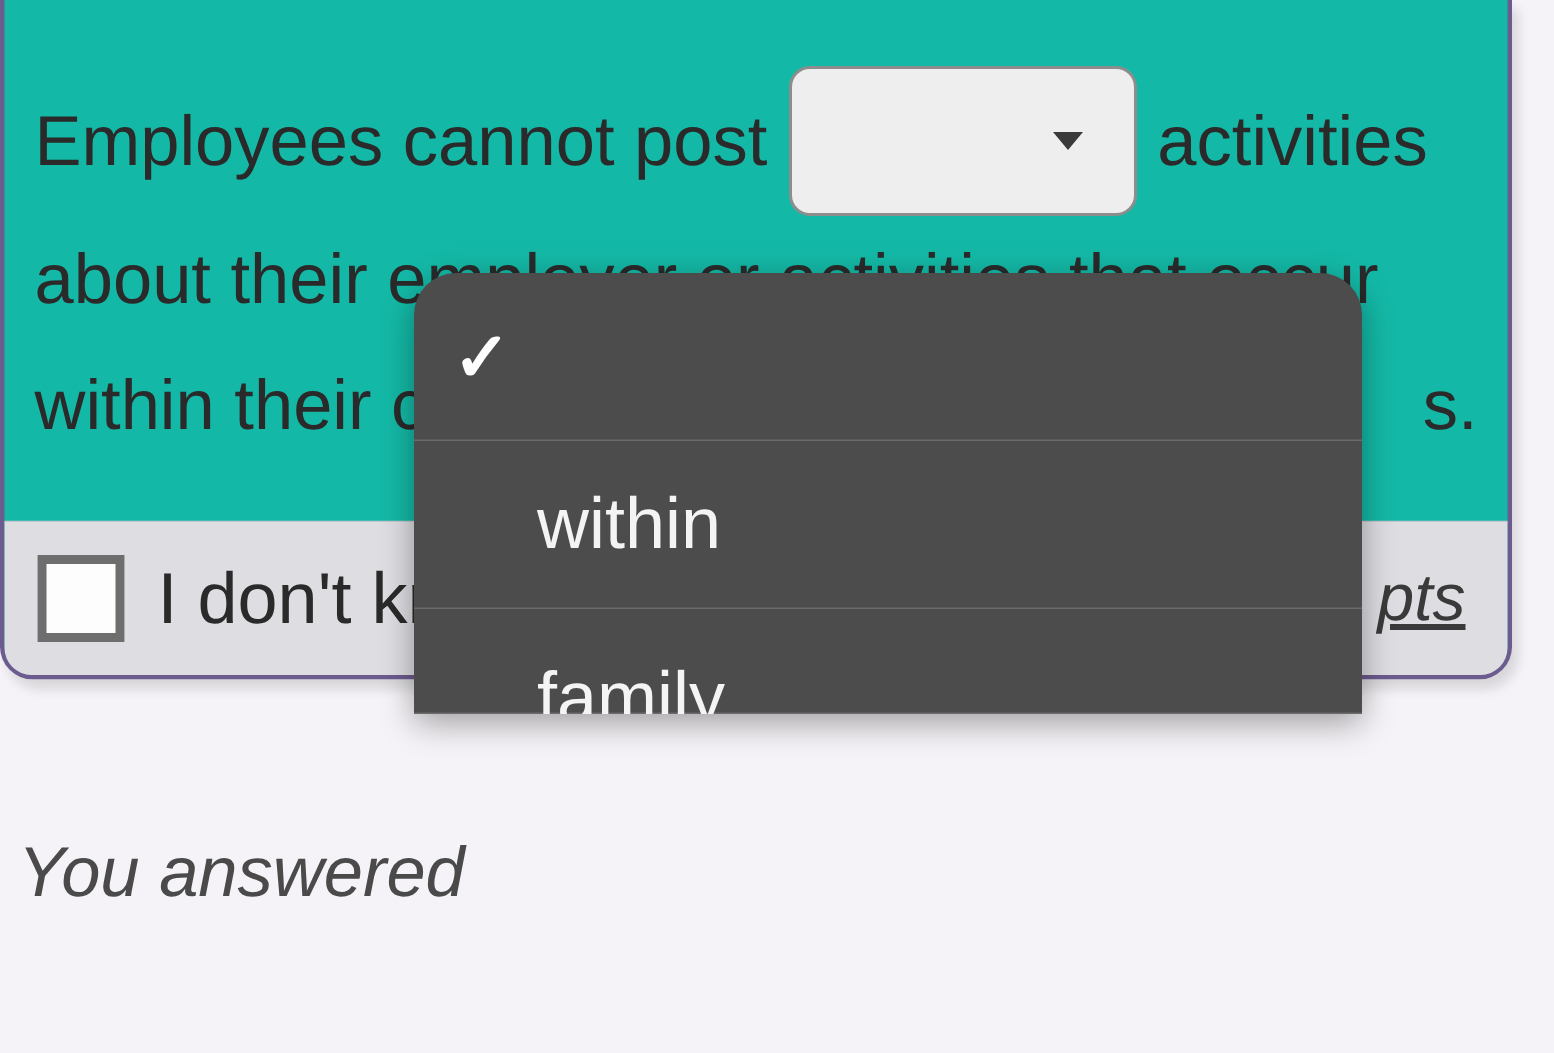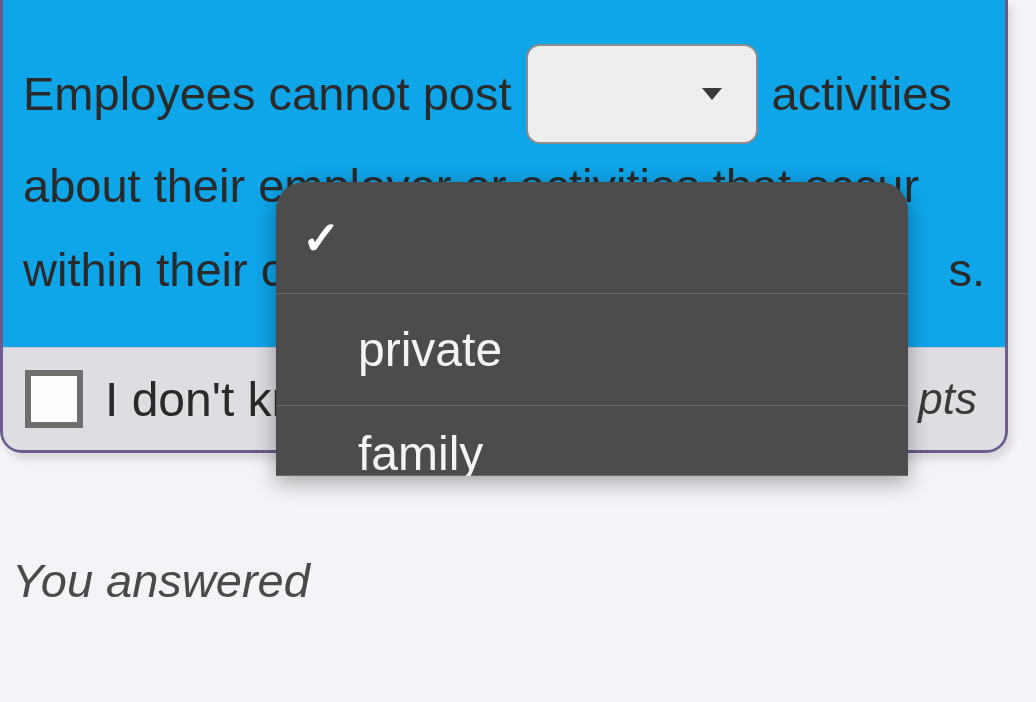--- a/index.html
+++ b/index.html
@@ -6,21 +6,21 @@
   html, body {
     width: 1036px;
     height: 702px;
     overflow: hidden;
     font-family: -apple-system, BlinkMacSystemFont, "Segoe UI", Arial, sans-serif;
     background: #f5f3f7;
     color: #2a2a2a;
   }
   .question-card {
     position: relative;
-    background: #0ea5e9;
+    background: #14b8a6;
     border: 3px solid #6b5b8f;
     border-top: none;
     border-radius: 0 0 22px 22px;
     padding-bottom: 0;
     margin: 0;
     width: 1008px;
     box-shadow: 4px 6px 8px rgba(0,0,0,0.12);
   }
   .question-body {
     padding: 44px 20px 36px 20px;
@@ -72,20 +72,21 @@
     width: 58px;
     height: 58px;
     background: #fdfdfd;
     border: 6px solid #6e6e6e;
   }
   .attempts-hint {
     font-style: italic;
     color: #3a3a3a;
     font-size: 44px;
     text-align: left;
+    text-decoration: underline;
   }
   .answered-text {
     padding: 100px 0 0 12px;
     font-size: 47px;
     font-style: italic;
     color: #4a4a4a;
   }
   
   .dropdown {
     position: absolute;
@@ -115,21 +116,21 @@
   .checkmark-icon {
     font-size: 46px;
     font-weight: 600;
     color: #fff;
     width: 46px;
     display: inline-block;
   }
   .dd-item.lastvisible {
     height: 70px;
     align-items: flex-end;
-    padding-bottom: 12px;
+    padding-bottom: 0;
   }
   .dd-item.lastvisible span[data-bind] {
     transform: translateY(18px);
   }
 </style>
 </head>
 <body>
 
 <div class="question-card">
   <div class="question-body">
@@ -158,18 +159,18 @@
 </div>
 
 <div class="answered-text" data-bind="status.answered">You answered</div>
 
 <div class="dropdown">
   <div class="dd-item selected">
     <span class="checkmark-icon">✓</span>
     <span data-bind="dropdown.options.0.label"></span>
   </div>
   <div class="dd-item">
-    <span data-bind="dropdown.options.2.label">private</span>
+    <span data-bind="dropdown.options.2.label">within</span>
   </div>
   <div class="dd-item lastvisible">
     <span data-bind="dropdown.options.4.label">family</span>
   </div>
 </div>
 
 </body></html>

